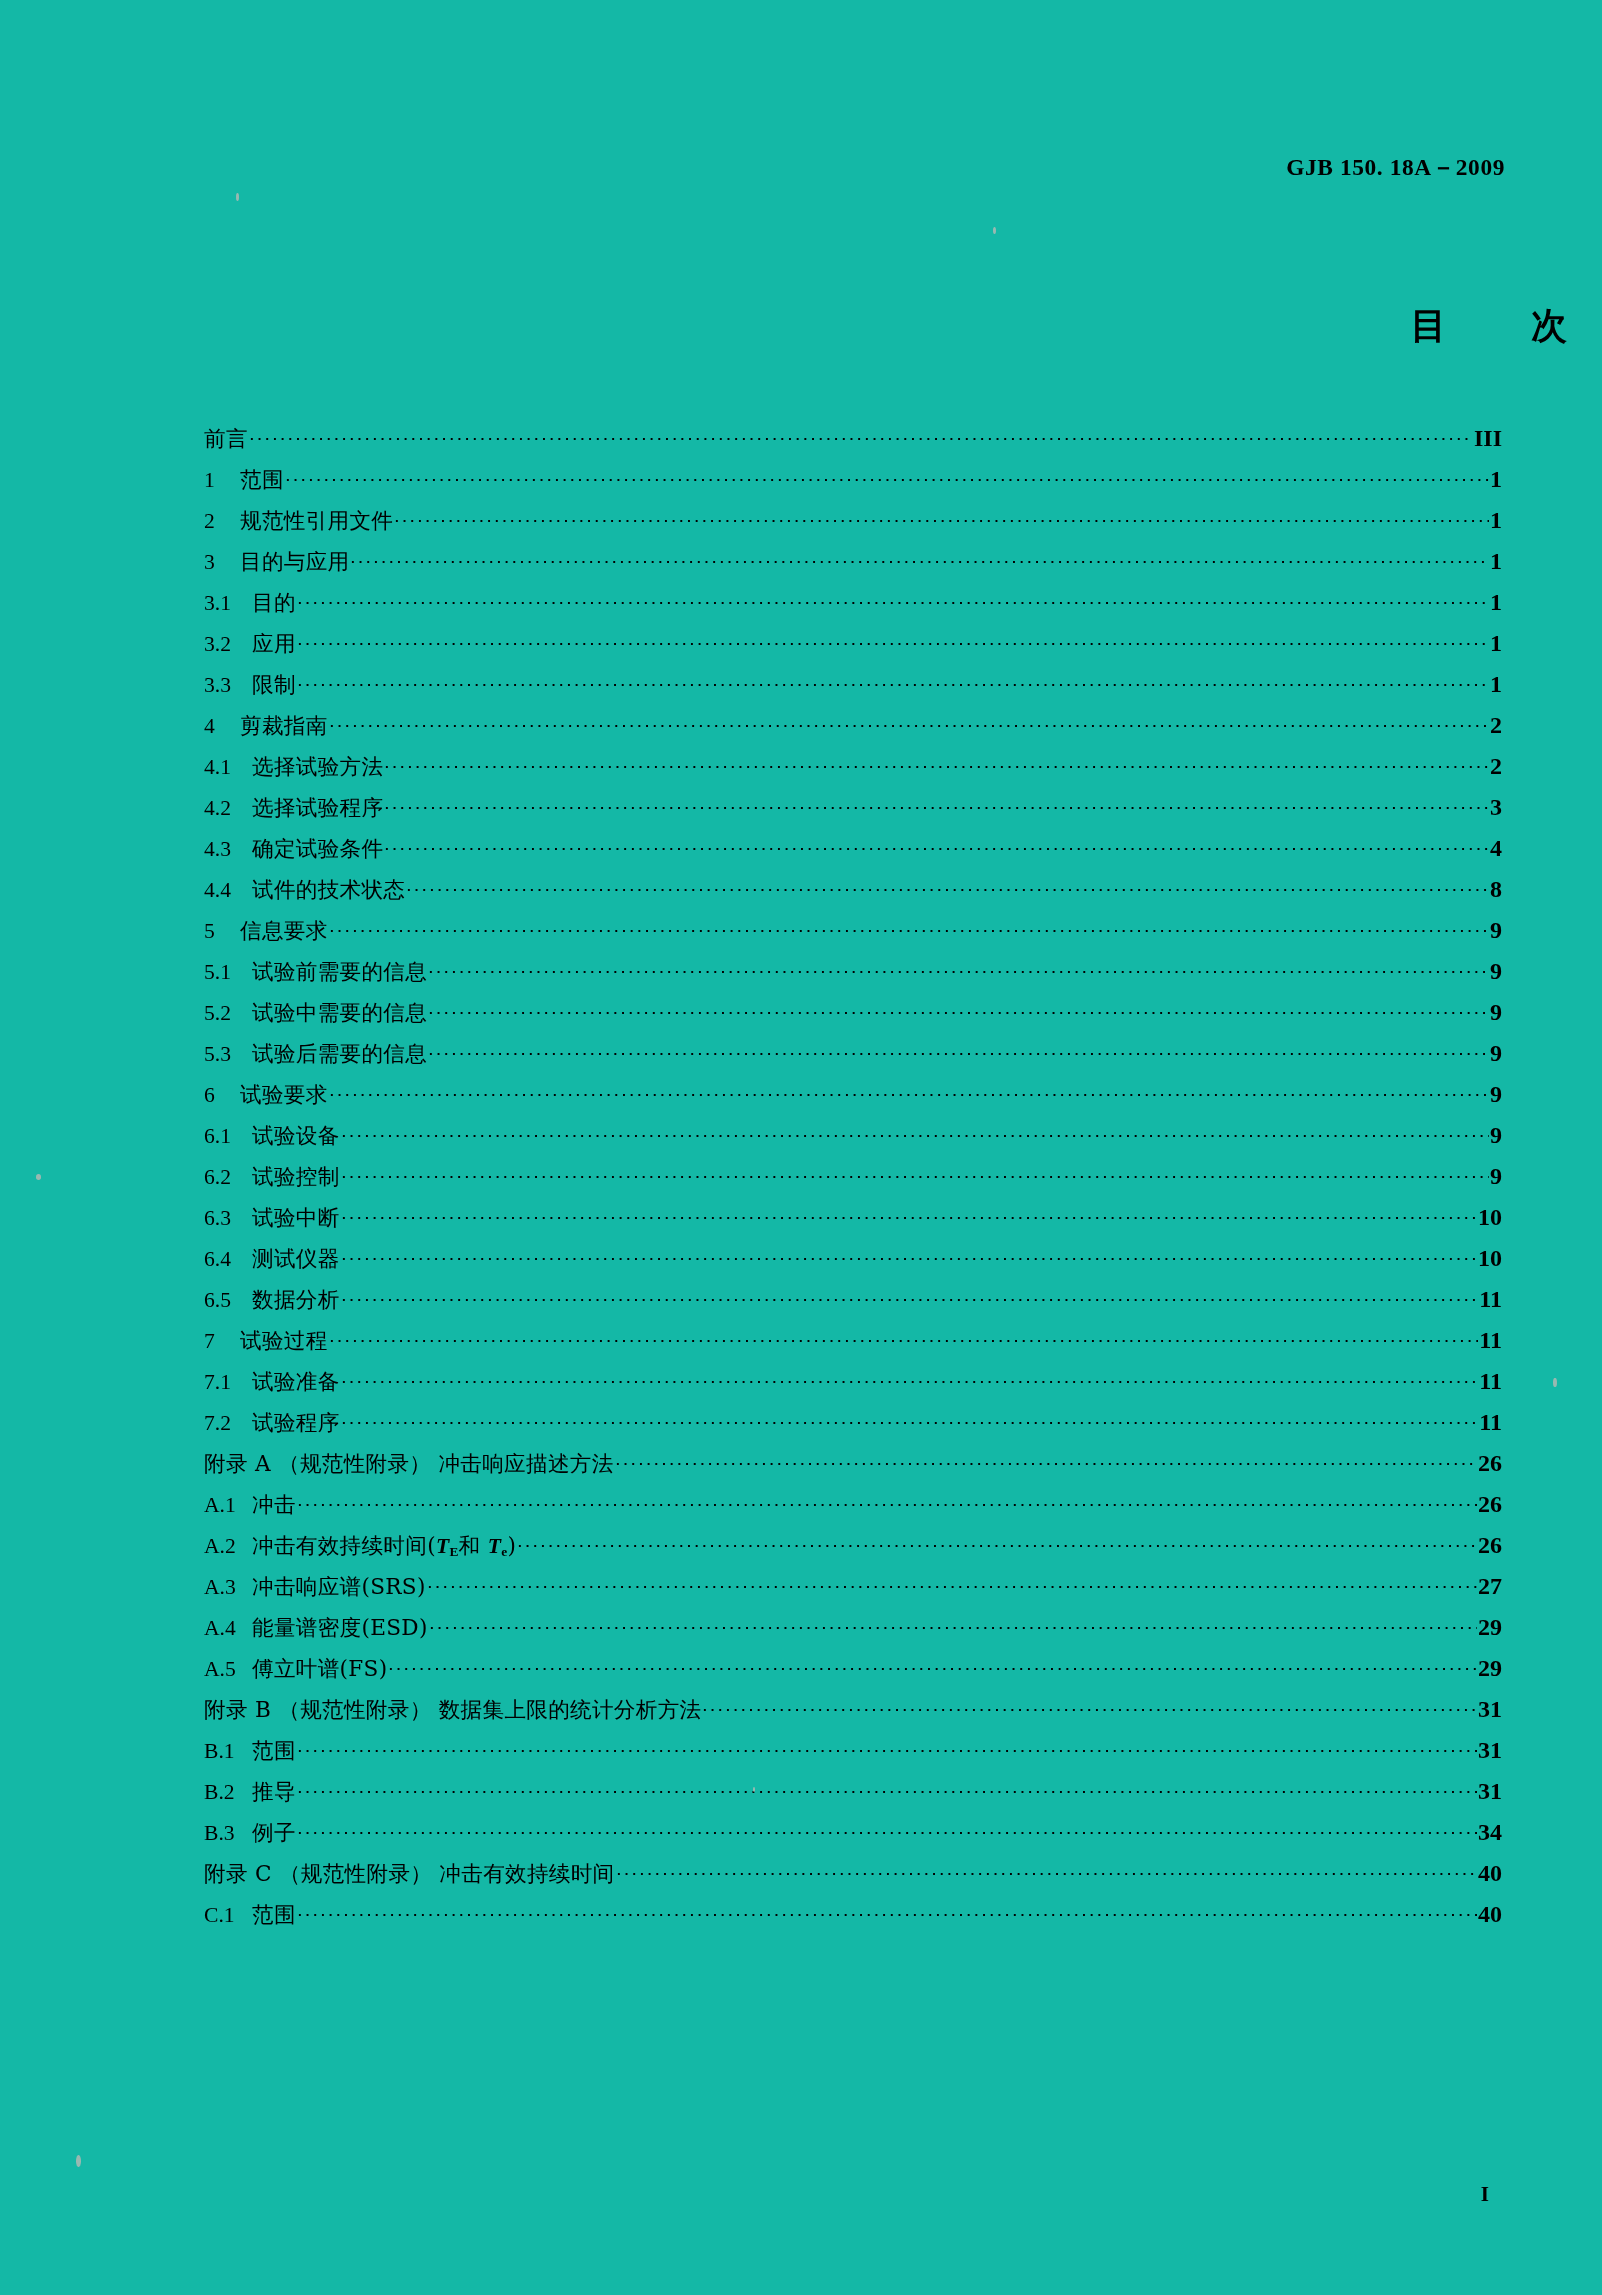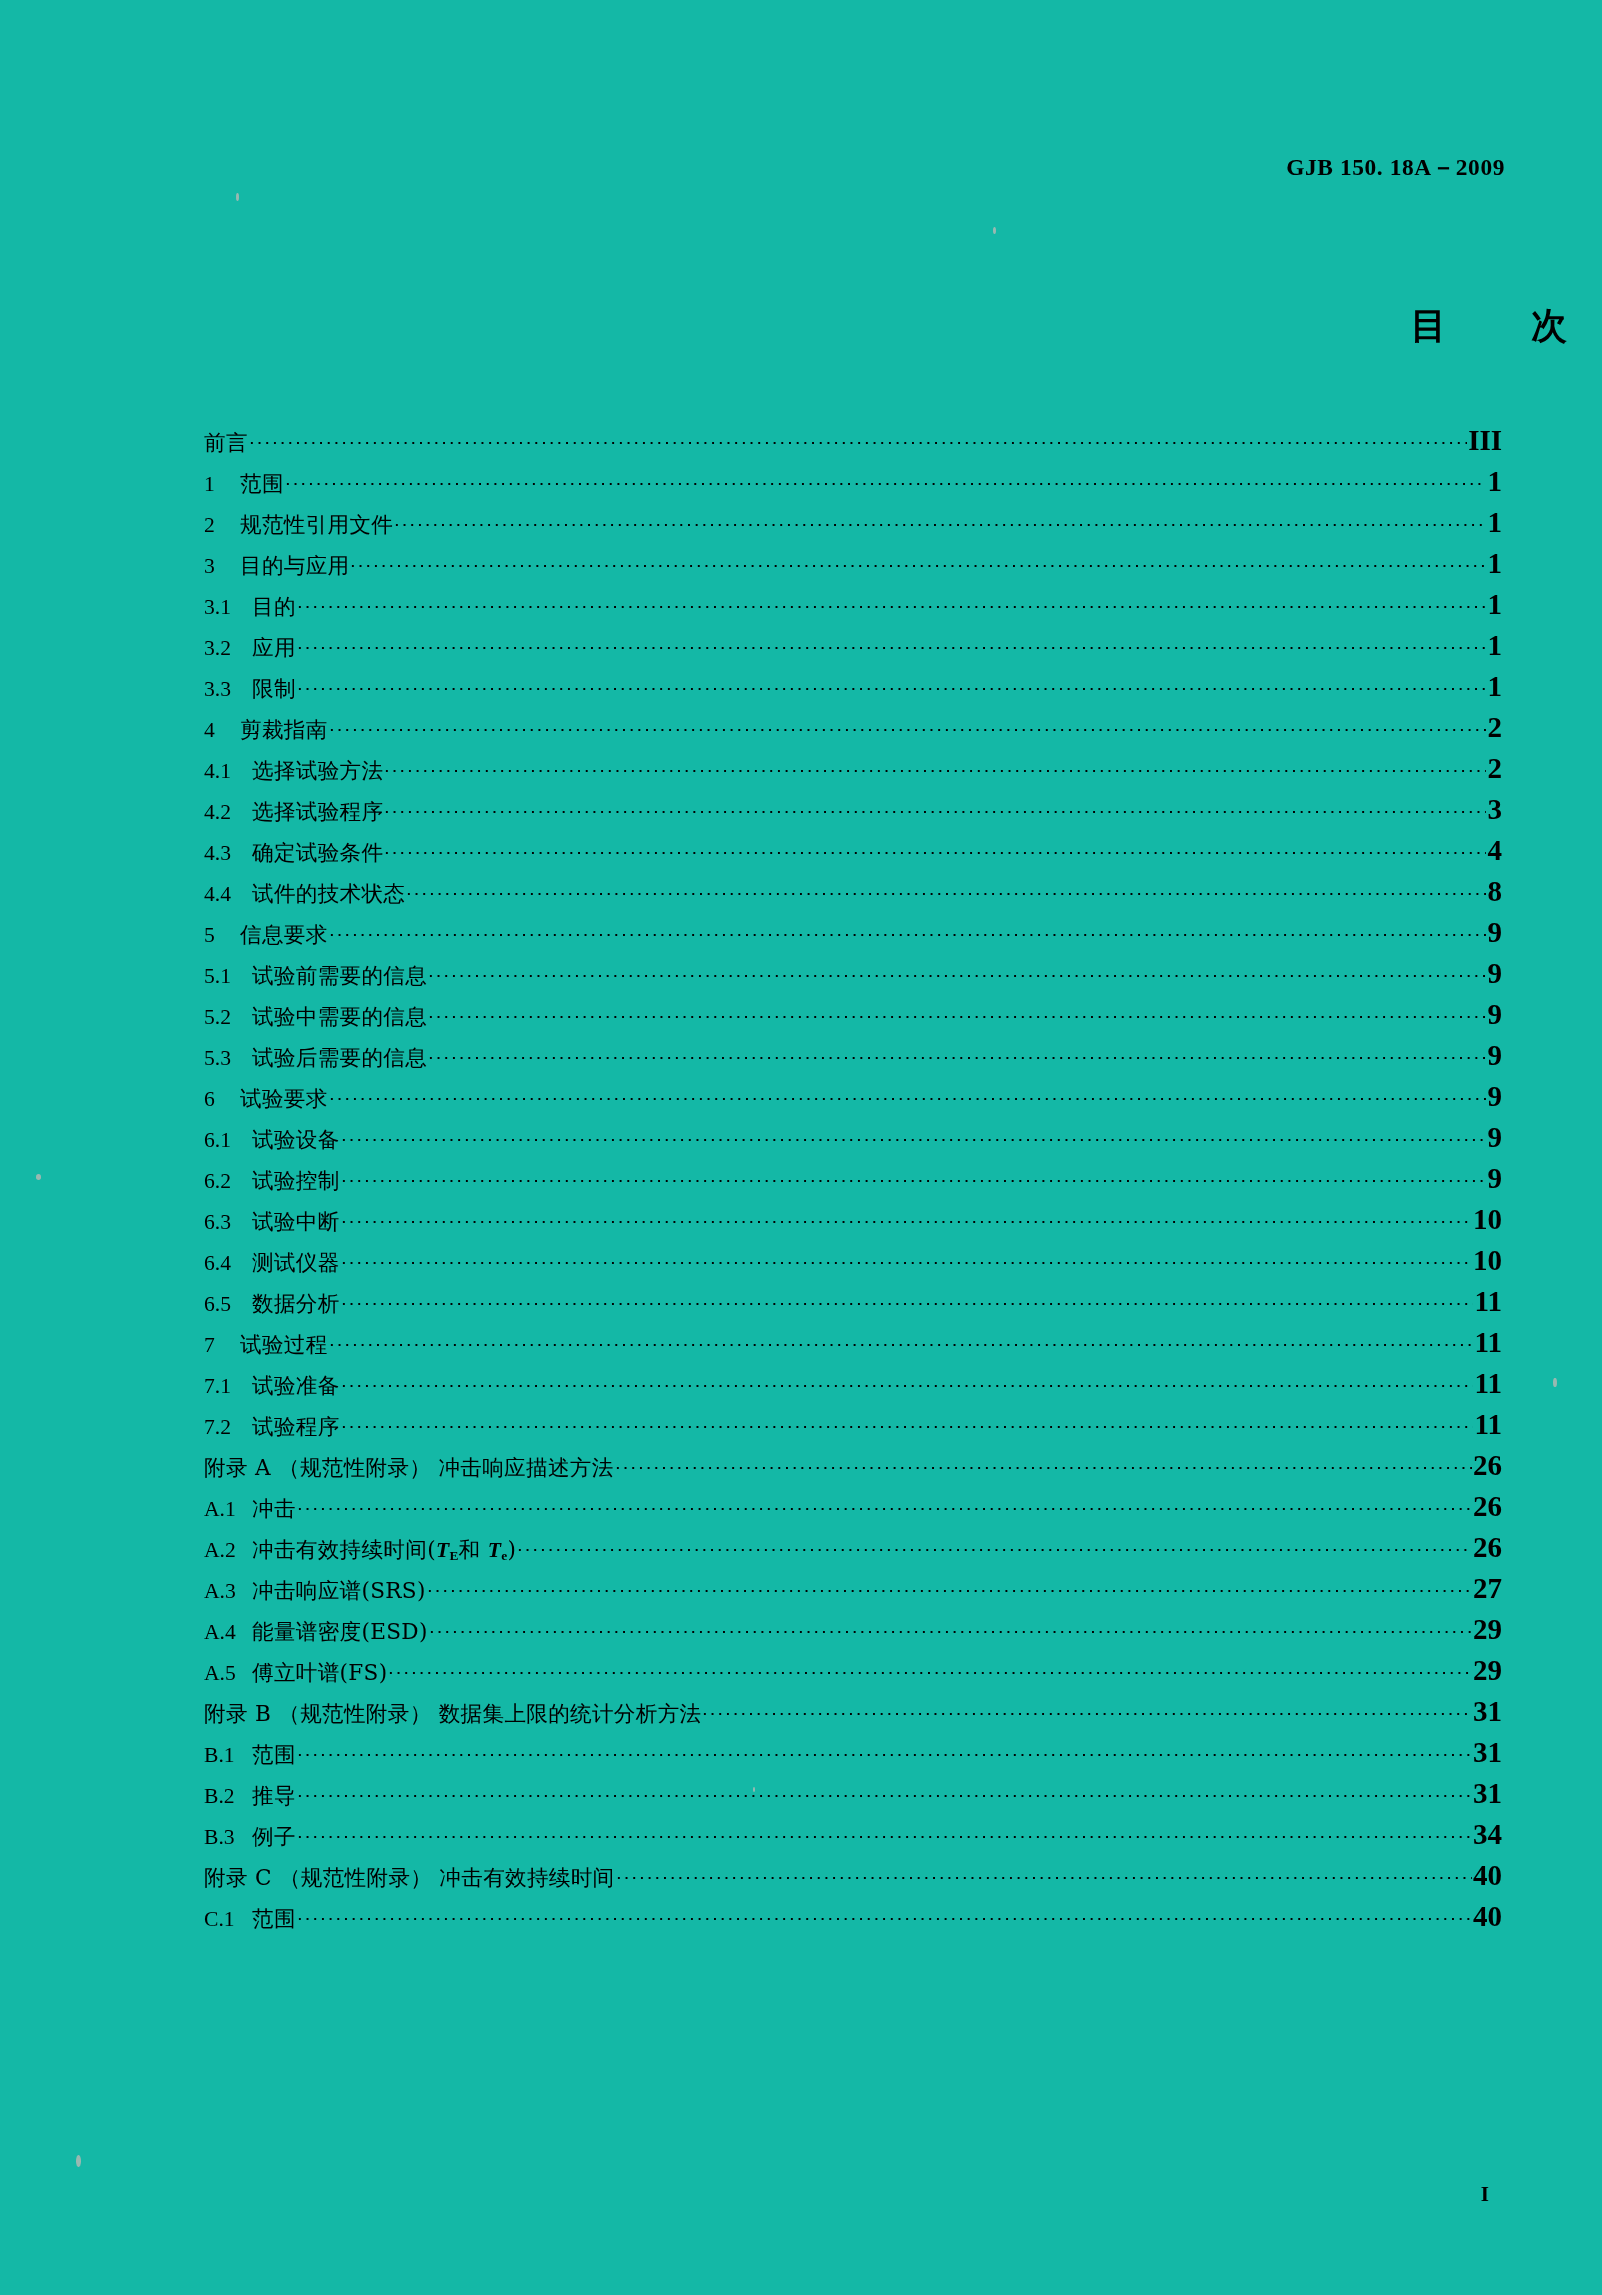--- a/index.html
+++ b/index.html
@@ -97,21 +97,21 @@
     right: 0;
     bottom: 5.3px;
     height: 4.1px;
     background-image: radial-gradient(ellipse 2px 2px at 50% 50%, #000 0 62%, rgba(0,0,0,0) 66%);
     background-size: 7.7px 4.1px;
     background-repeat: repeat-x;
   }
   .toc-page {
     flex: 0 0 auto;
     font-family: "Liberation Serif", "DejaVu Serif", serif;
-    font-size: 29px;
+    font-size: 24px;
     font-weight: bold;
     text-align: right;
     padding-left: 1.2px;
   }
   
   .folio {
     position: absolute;
     bottom: 88px;
     right: 114px;
     font-family: "Liberation Serif", "DejaVu Serif", serif;

